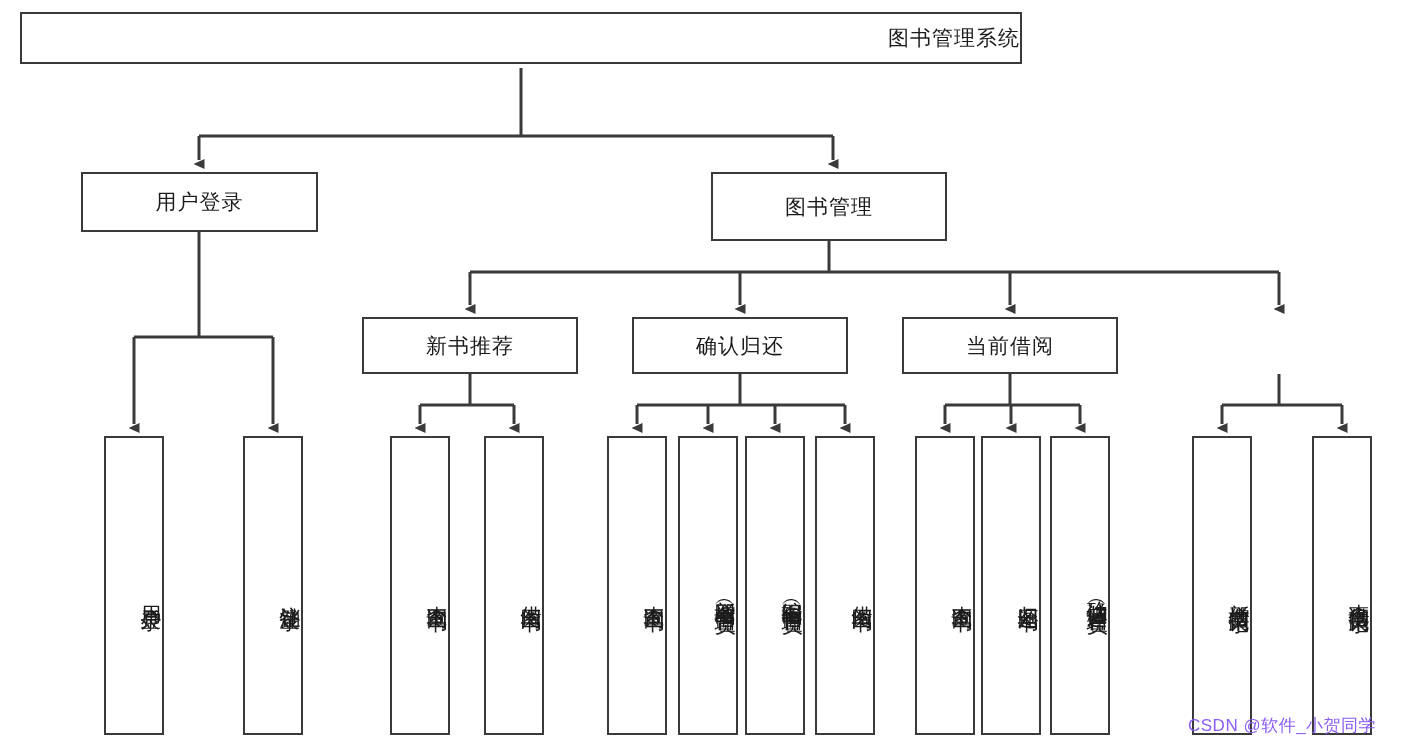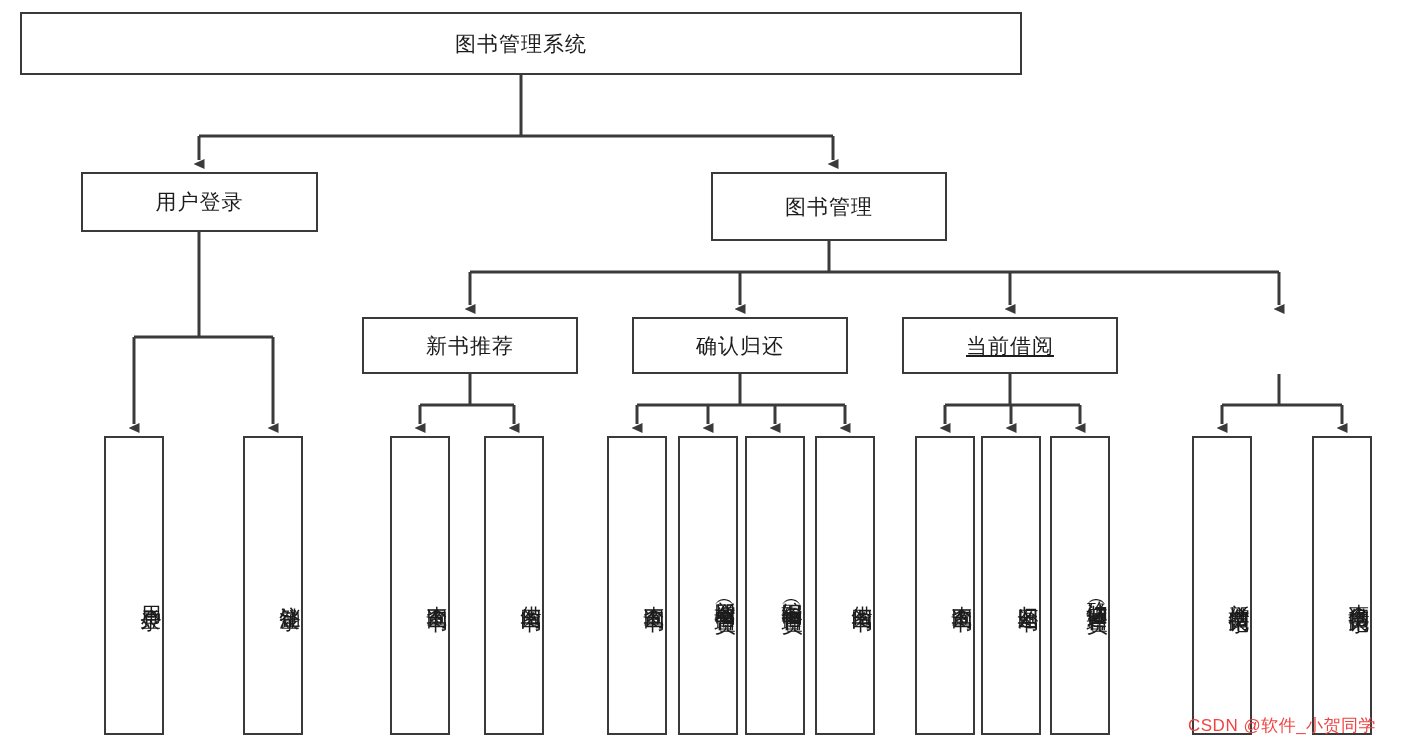--- a/index.html
+++ b/index.html
@@ -51,21 +51,21 @@
   .node.v .vlabel {
     writing-mode: vertical-rl;
     text-orientation: upright;
     white-space: nowrap;
   }
   #watermark {
     position: absolute;
     left: 1188px;
     top: 714px;
     font-size: 17px;
-    color: #ef4444;
+    color: #8b5cf6;
     white-space: nowrap;
     letter-spacing: 0.5px;
   }
 </style>
 </head>
 <body>
 
 <div id="canvas">
 
   <svg id="edges" viewBox="0 0 1405 747" width="1405" height="747" xmlns="http://www.w3.org/2000/svg">
@@ -111,38 +111,38 @@
       <path d="M1011,405 L1011,424" marker-end="url(#arrow)"></path>
       <path d="M1080,405 L1080,424" marker-end="url(#arrow)"></path>
 
       <path d="M1279,374 L1279,405"></path>
       <path d="M1222,405 L1342,405"></path>
       <path d="M1222,405 L1222,424" marker-end="url(#arrow)"></path>
       <path d="M1342,405 L1342,424" marker-end="url(#arrow)"></path>
     </g>
   </svg>
 
-  <div class="node h" style="left:20px;top:12px;width:1002px;height:63px;">
+  <div class="node h" style="left:20px;top:12px;width:1002px;height:52px;justify-content:flex-end;">
     <span>图书管理系统</span>
   </div>
 
   <div class="node h" style="left:81px;top:172px;width:237px;height:60px;">
     <span>用户登录</span>
   </div>
   <div class="node h" style="left:711px;top:172px;width:236px;height:69px;">
     <span>图书管理</span>
   </div>
 
   <div class="node h" style="left:362px;top:317px;width:216px;height:57px;">
     <span>新书推荐</span>
   </div>
   <div class="node h" style="left:632px;top:317px;width:216px;height:57px;">
     <span>确认归还</span>
   </div>
-  <div class="node h" style="left:902px;top:317px;width:216px;height:57px;text-decoration:underline;">
+  <div class="node h" style="left:902px;top:317px;width:216px;height:57px;">
     <span>当前借阅</span>
   </div>
 
   <div class="node v" style="left:104px;top:436px;width:60px;height:299px;">
     <span class="vlabel">用户登录</span>
   </div>
   <div class="node v" style="left:243px;top:436px;width:60px;height:299px;">
     <span class="vlabel">注销登录</span>
   </div>
 

